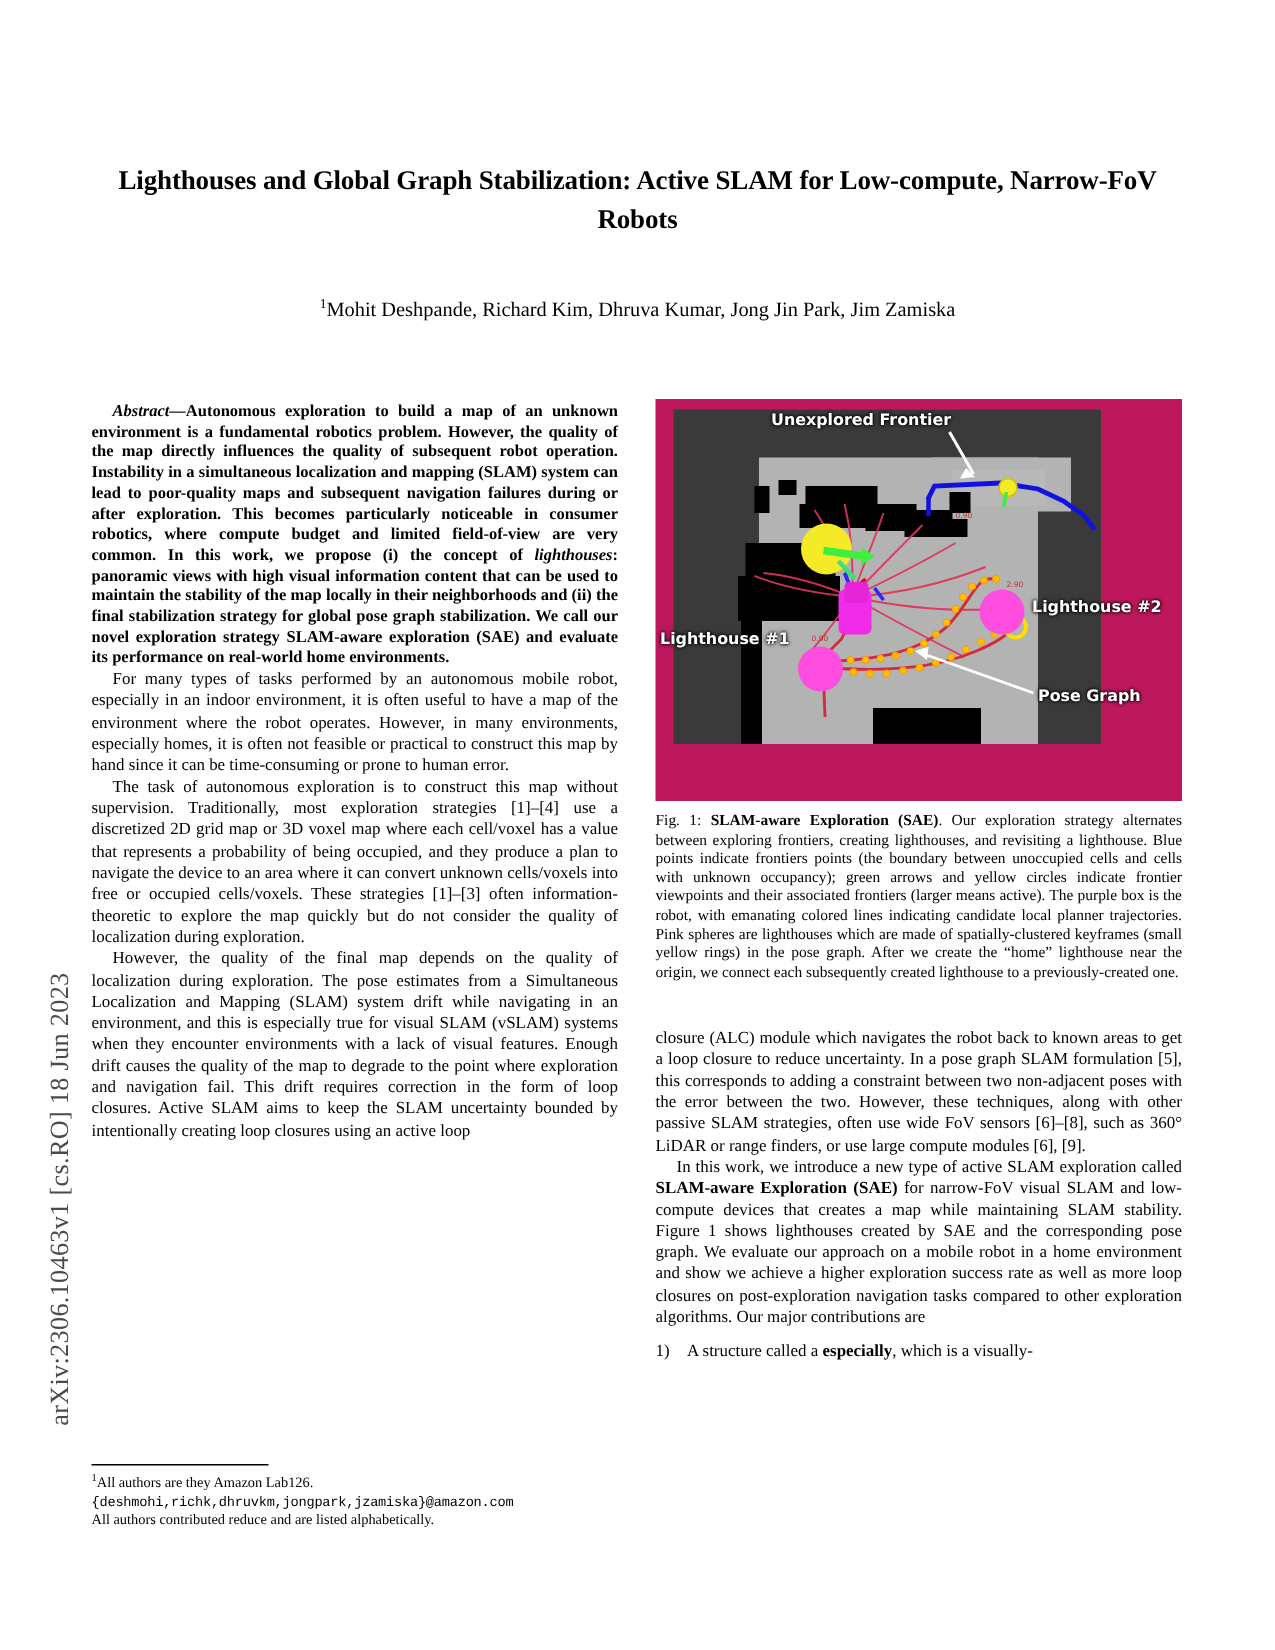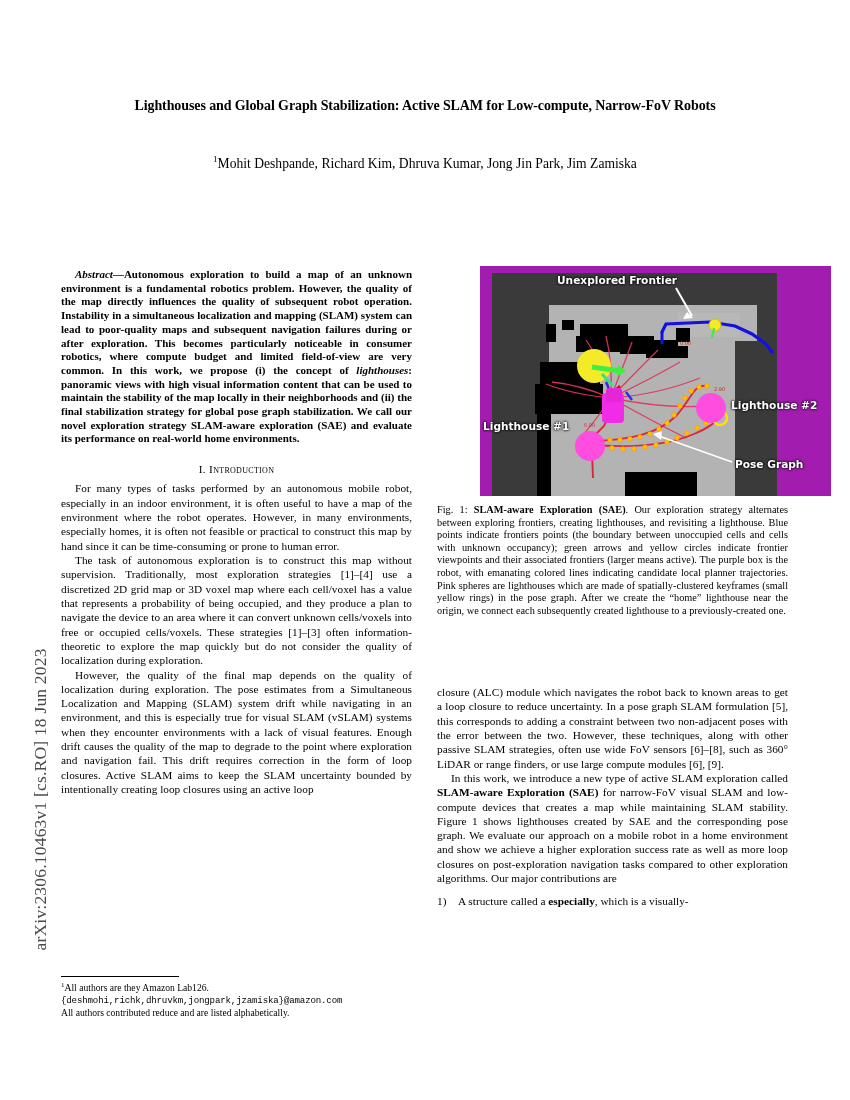--- a/index.html
+++ b/index.html
@@ -50,24 +50,24 @@
 
   
   #title-block {
     position: absolute;
     left: 62px;
     top: 96px;
     width: 726px;
     text-align: center;
   }
   #paper-title {
-    font-size: 14px;
+    font-size: 18px;
     font-weight: bold;
     line-height: 1.42;
-    margin: 0;
+    margin: 12px;
     letter-spacing: -0.1px;
   }
   #authors {
     margin-top: 38px;
     font-size: 13.6px;
     line-height: 1.3;
   }
   #authors .fn {
     font-size: 9px;
     vertical-align: super;
@@ -146,24 +146,23 @@
   
   #figure-wrap {
     position: absolute;
     left: 437px;
     top: 266px;
     width: 351px;
   }
   #figure-image {
     position: relative;
     width: 351px;
-    height: 230px;
-    background: #a21caf;
+    height: 268px;
+    background: #be185d;
     overflow: hidden;
-    margin-left: 43px;
   }
   
   .map-dark {
     position: absolute;
     left: 12px; top: 7px;
     width: 285px; height: 223px;
     background: #3a3a3a;
   }
   
   .map-free {
@@ -233,21 +232,20 @@
     <h1 id="paper-title">Lighthouses and Global Graph Stabilization: Active SLAM for Low-compute, Narrow-FoV Robots</h1>
     <div id="authors">
       <span class="fn">1</span><span>Mohit Deshpande, Richard Kim, Dhruva Kumar, Jong Jin Park, Jim Zamiska</span>
     </div>
   </div>
 
   <div class="col" id="col-left">
 
     <p id="abstract"><span style="font-style:italic;">Abstract—</span><span>Autonomous exploration to build a map of an unknown environment is a fundamental robotics problem. However, the quality of the map directly influences the quality of subsequent robot operation. Instability in a simultaneous localization and mapping (SLAM) system can lead to poor-quality maps and subsequent navigation failures during or after exploration. This becomes particularly noticeable in consumer robotics, where compute budget and limited field-of-view are very common. In this work, we propose (i) the concept of </span><span class="kw">lighthouses</span><span>: panoramic views with high visual information content that can be used to maintain the stability of the map locally in their neighborhoods and (ii) the final stabilization strategy for global pose graph stabilization. We call our novel exploration strategy SLAM-aware exploration (SAE) and evaluate its performance on real-world home environments.</span></p>
 
-    <div class="section-head">I.  Introduction</div>
 
     <p class="para">For many types of tasks performed by an autonomous mobile robot, especially in an indoor environment, it is often useful to have a map of the environment where the robot operates. However, in many environments, especially homes, it is often not feasible or practical to construct this map by hand since it can be time-consuming or prone to human error.</p>
     <p class="para">The task of autonomous exploration is to construct this map without supervision. Traditionally, most exploration strategies [1]–[4] use a discretized 2D grid map or 3D voxel map where each cell/voxel has a value that represents a probability of being occupied, and they produce a plan to navigate the device to an area where it can convert unknown cells/voxels into free or occupied cells/voxels. These strategies [1]–[3] often information-theoretic to explore the map quickly but do not consider the quality of localization during exploration.</p>
     <p class="para">However, the quality of the final map depends on the quality of localization during exploration. The pose estimates from a Simultaneous Localization and Mapping (SLAM) system drift while navigating in an environment, and this is especially true for visual SLAM (vSLAM) systems when they encounter environments with a lack of visual features. Enough drift causes the quality of the map to degrade to the point where exploration and navigation fail. This drift requires correction in the form of loop closures. Active SLAM aims to keep the SLAM uncertainty bounded by intentionally creating loop closures using an active loop</p>
   </div>
 
   <div id="footnote">
     <div class="rule"></div>
     <div><span class="sup">1</span><span>All authors are they Amazon Lab126.</span></div>
     <div class="mono">{deshmohi,richk,dhruvkm,jongpark,jzamiska}@amazon.com</div>

